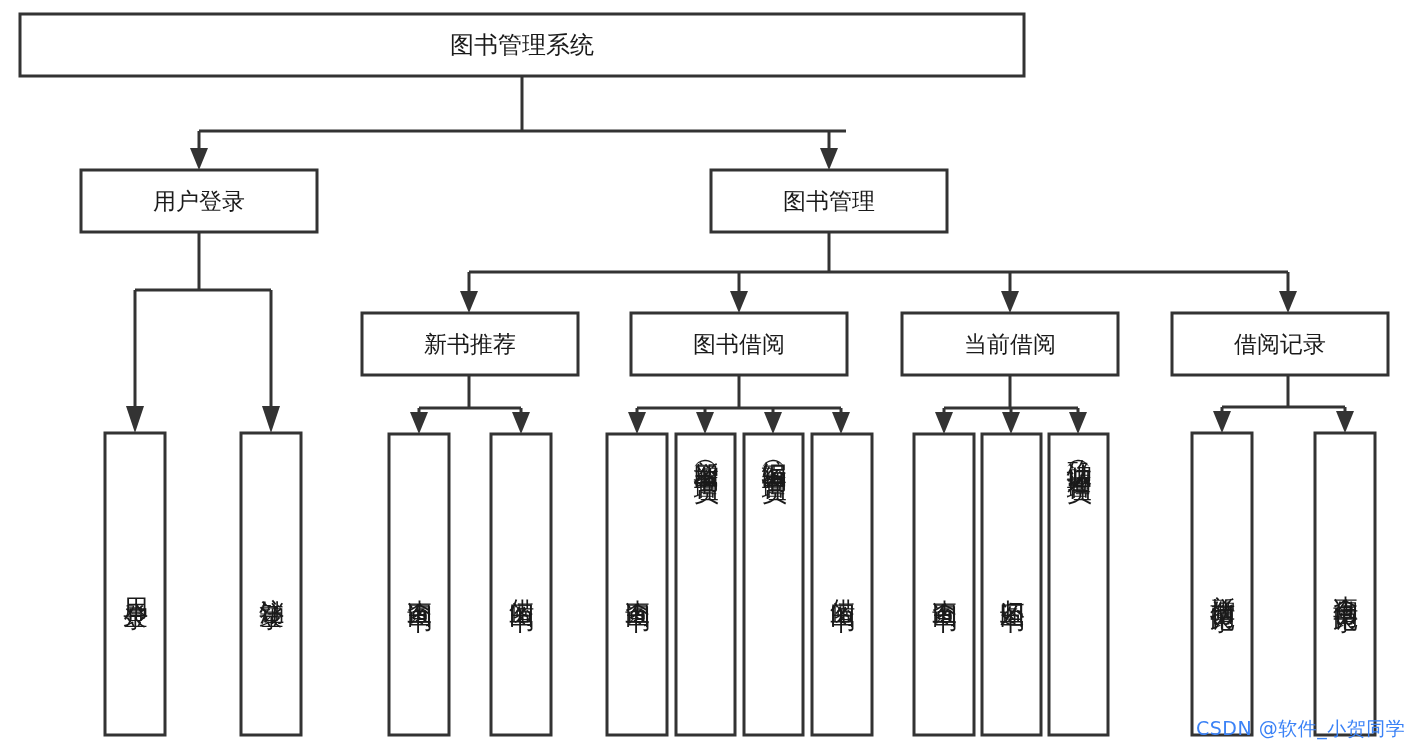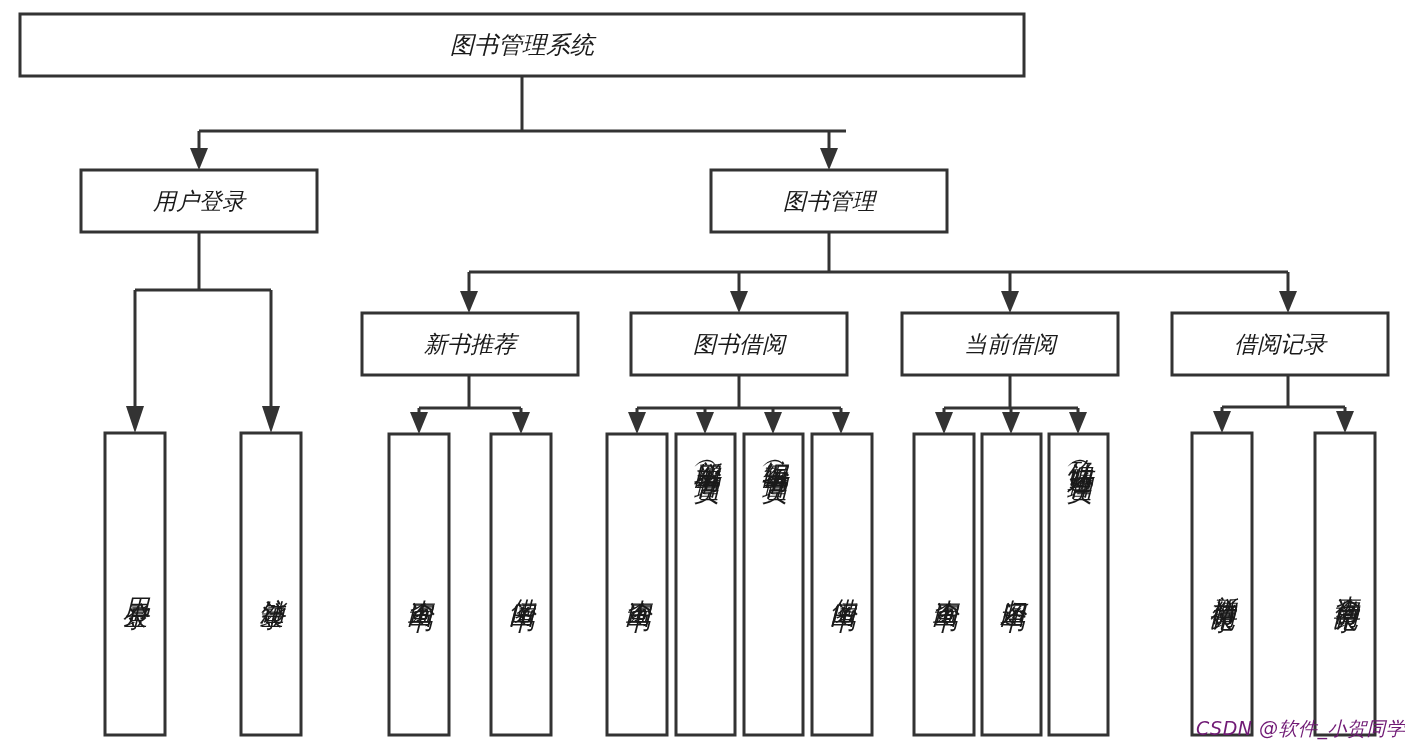--- a/index.html
+++ b/index.html
@@ -11,21 +11,20 @@
     width: 1405px;
     height: 747px;
     font-family: "DejaVu Sans", "Liberation Sans", sans-serif;
     overflow: hidden;
     position: relative;
   }
   #diagram-root {
     position: relative;
     width: 1405px;
     height: 747px;
-    font-style: italic;
   }
   svg.diagram {
     position: absolute;
     top: 0;
     left: 0;
     width: 1405px;
     height: 747px;
   }
   .node-box {
     fill: #ffffff;
@@ -71,21 +70,21 @@
     letter-spacing: 3px;
     color: #1a1a1a;
     white-space: nowrap;
   }
   .watermark {
     position: absolute;
     left: 1196px;
     top: 716px;
     font-family: "DejaVu Sans", "Liberation Sans", sans-serif;
     font-size: 19px;
-    color: #701a75;
+    color: #3b82f6;
     white-space: nowrap;
     letter-spacing: 0.5px;
   }
 </style>
 </head>
 <body>
 
 <div id="diagram-root">
 
   <svg class="diagram" viewBox="0 0 1405 747">

